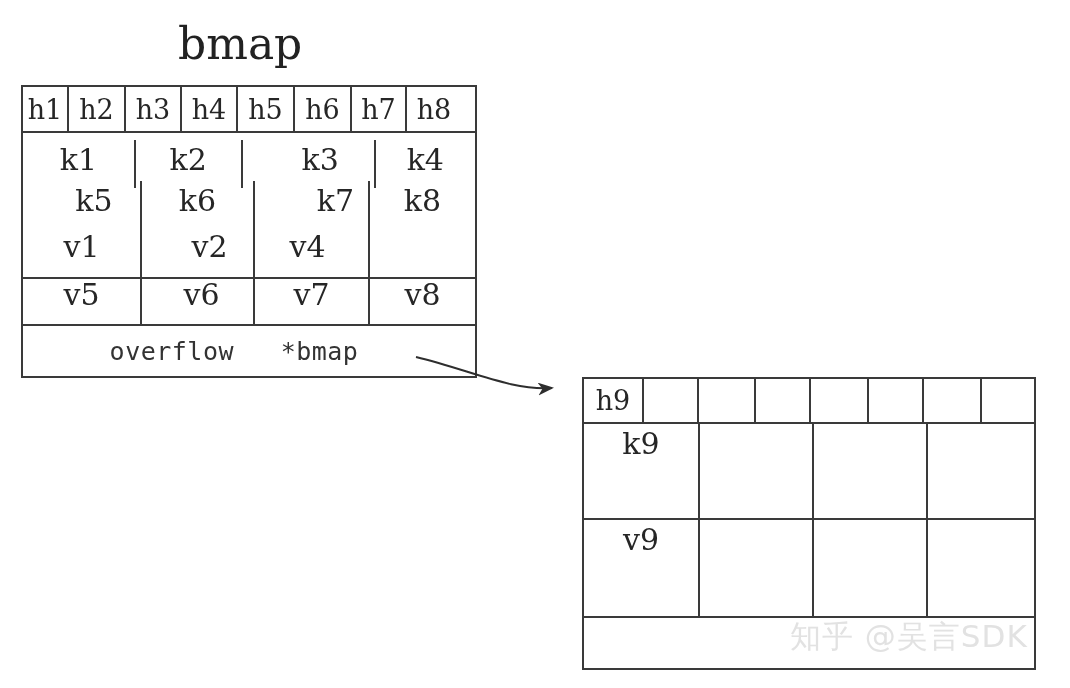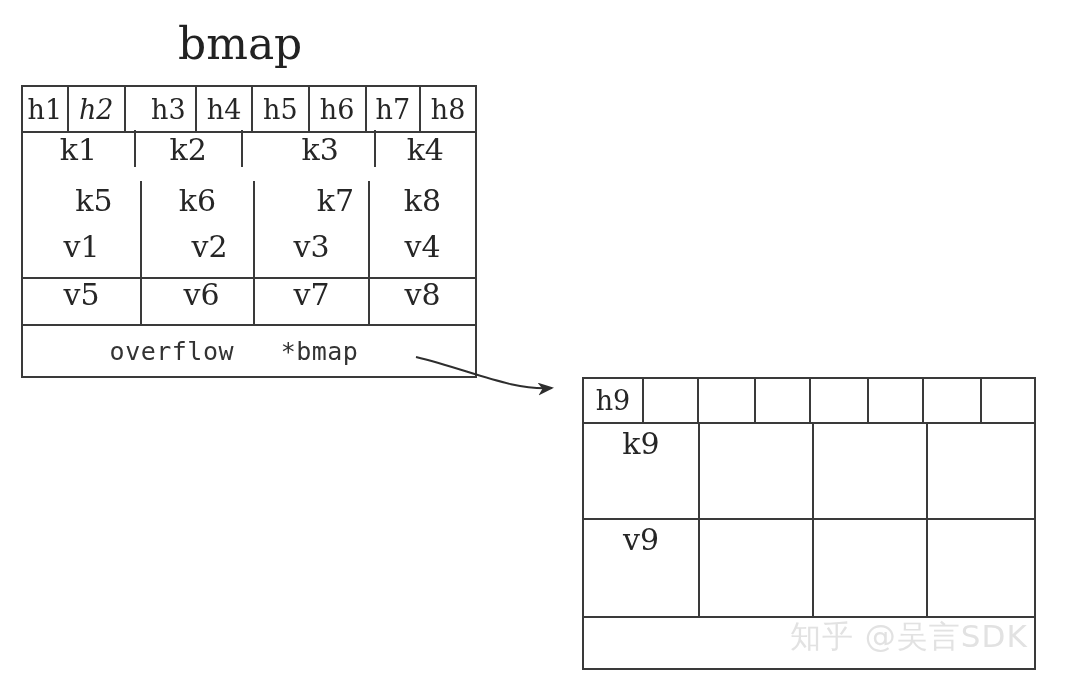--- a/index.html
+++ b/index.html
@@ -148,47 +148,46 @@
 <body>
 
 <div id="canvas">
 
   <div class="title" id="bmap-title">bmap</div>
 
   <div class="bucket" id="bucket-left">
 
     <div class="row row-hash bordered-bottom" style="top:0; height:46px;">
       <div class="cell divider" style="width:46px;">h1</div>
-      <div class="cell divider" style="width:57px;font-style:italic;">h2</div>
-      <div class="cell divider" style="width:56px;margin-left:16px;">h3</div>
+      <div class="cell divider" style="width:57px;">h2</div>
+      <div class="cell divider" style="width:56px;">h3</div>
       <div class="cell divider" style="width:56px;">h4</div>
       <div class="cell divider" style="width:57px;">h5</div>
       <div class="cell divider" style="width:57px;">h6</div>
       <div class="cell divider" style="width:55px;">h7</div>
       <div class="cell last" style="width:54px;">h8</div>
     </div>
 
-    <div class="row row-kv" style="top:32px; height:48px;align-items:flex-end;">
+    <div class="row row-kv" style="top:53px; height:48px;">
       <div class="cell divider" style="width:119px;">k1</div>
       <div class="cell divider" style="width:113px;">k2</div>
       <div class="cell divider" style="width:115px;margin-left:24px;">k3</div>
       <div class="cell last" style="width:105px;">k4</div>
     </div>
 
     <div class="row row-kv bordered-bottom" style="top:94px; height:98px;">
       <div class="cell divider" style="width:119px;padding-left:25px;">k5</div>
       <div class="cell divider" style="width:113px;">k6</div>
       <div class="cell divider" style="width:115px;padding-left:48px;">k7</div>
       <div class="cell last" style="width:105px;">k8</div>
     </div>
 
     <div class="row row-kv" style="top:140px; height:48px;">
       <div class="cell divider" style="width:119px;">v1</div>
       <div class="cell divider" style="width:113px;padding-left:24px;">v2</div>
-      <div class="cell divider" style="width:115px;">v3</div>
       <div class="cell last" style="width:105px;">v4</div>
     </div>
 
     <div class="row row-kv bordered-bottom" style="top:188px; height:51px;">
       <div class="cell divider" style="width:119px;">v5</div>
       <div class="cell divider" style="width:113px;padding-left:8px;">v6</div>
       <div class="cell divider" style="width:115px;">v7</div>
       <div class="cell last" style="width:105px;">v8</div>
     </div>
 

